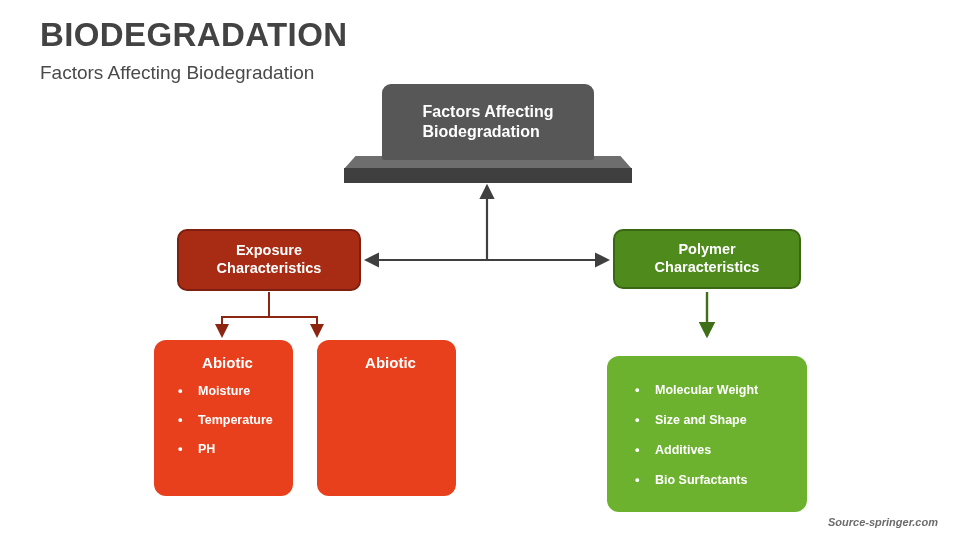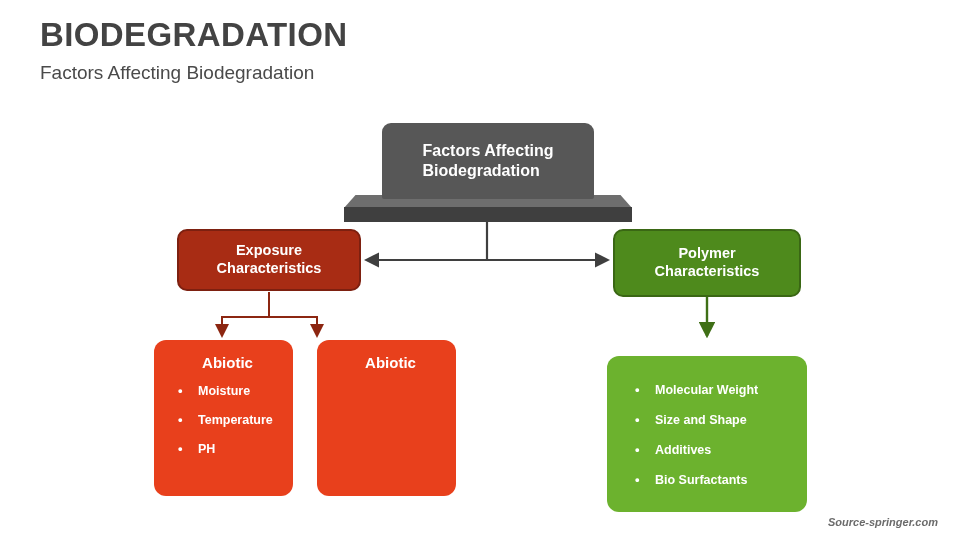--- a/index.html
+++ b/index.html
@@ -71,21 +71,20 @@
     white-space: pre-line;
   }
 
   
   .pedestal-wrap {
     position: absolute;
     left: 344px;
     top: 84px;
     width: 288px;
     height: 102px;
-    margin-top: 39px;
   }
   .pedestal-top-slab {
     position: absolute;
     left: 0;
     top: 72px;
     width: 288px;
     height: 13px;
     background: #6e6e6e;
     clip-path: polygon(4% 0%, 96% 0%, 100% 100%, 0% 100%);
   }
@@ -123,21 +122,21 @@
     background: #a82c14;
     border: 2px solid #7d2010;
   }
   .exposure .node-title { font-size: 14.5px; }
 
   
   .polymer {
     left: 613px;
     top: 229px;
     width: 188px;
-    height: 68px;
+    height: 60px;
     background: #4e8a1c;
     border: 2px solid #3a6714;
   }
   .polymer .node-title { font-size: 14.5px; }
 
   
   .leaf {
     position: absolute;
     box-sizing: border-box;
     border-radius: 12px;

